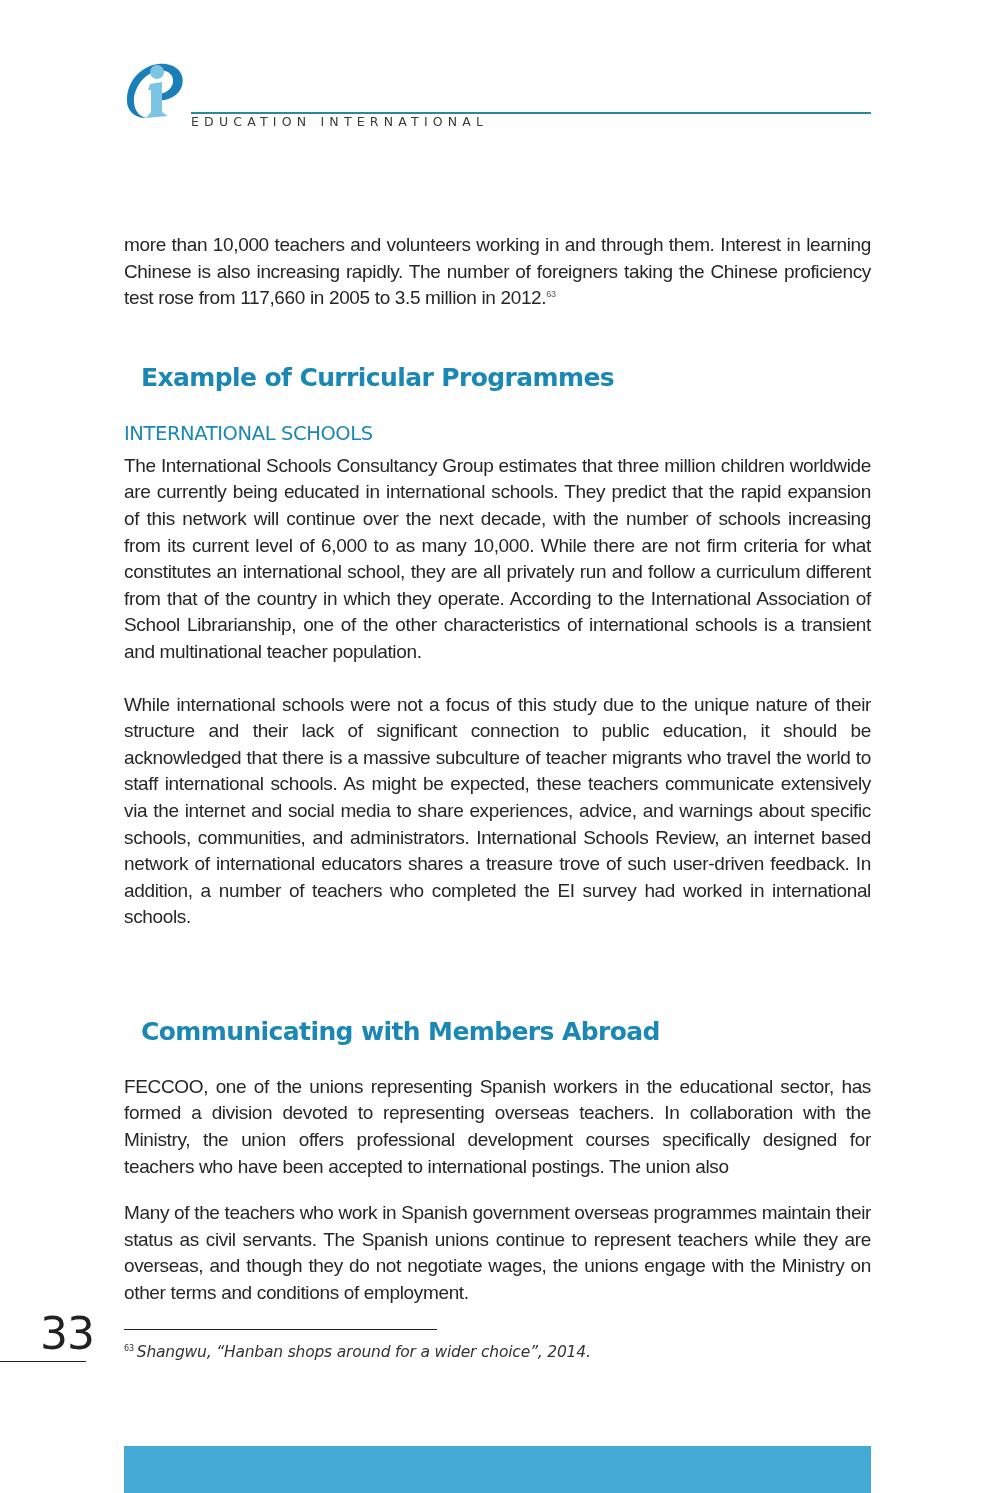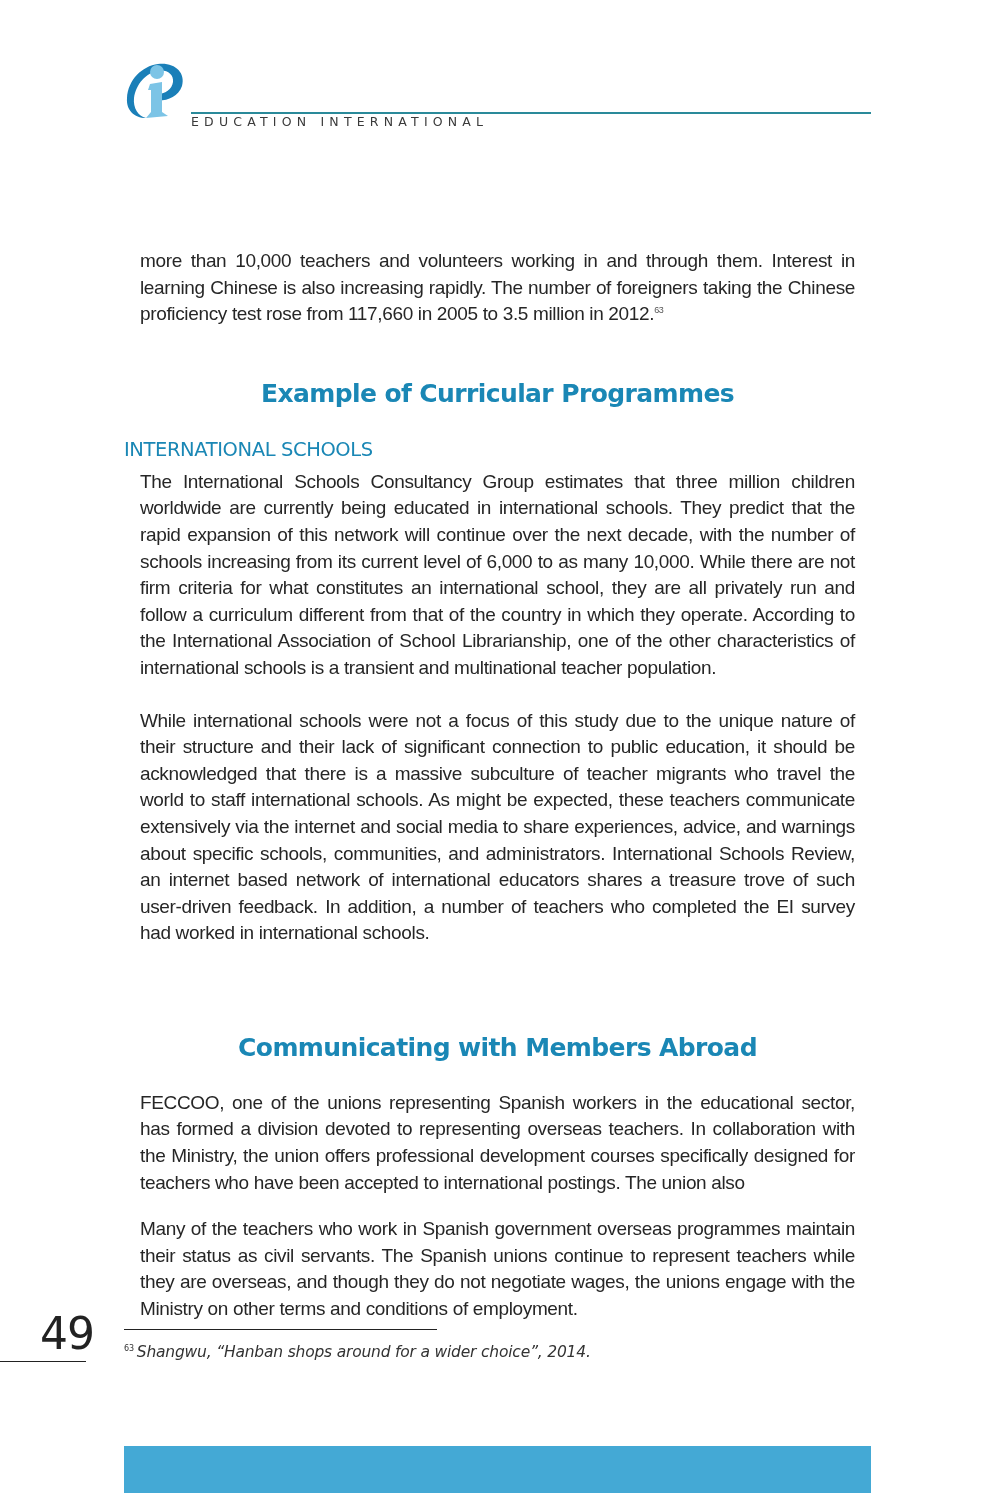--- a/index.html
+++ b/index.html
@@ -14,29 +14,29 @@
     font-size: 12.5px; letter-spacing: 5.2px; color: #3a3a3a;
     font-family: "DejaVu Sans", sans-serif;
     margin-top: 20px;
   }
   .header-rule {
     position: absolute; left: 191px; top: 112px; width: 680px; height: 2px;
     background: #2a8a9a;
   }
   .content { position: absolute; left: 124px; top: 232px; width: 747px; }
   p.body {
-    margin: 16px; font-size: 19px; line-height: 26.6px; text-align: justify;
+    margin: 0; font-size: 19px; line-height: 26.6px; text-align: justify;
     text-align-last: left; color: #262626;
     font-family: "Liberation Sans Narrow", "Liberation Sans", sans-serif;
     letter-spacing: -0.35px;
   }
   .sup { font-size: 9px; vertical-align: super; line-height: 0; color: #555; }
   h2.section {
-    margin: 0; color: #1a87b5; font-size: 25px; font-weight: bold; line-height: 33px;
-    font-family: "DejaVu Sans", sans-serif; letter-spacing: -0.6px; text-align: center;
+    margin: 17px; color: #1a87b5; font-size: 25px; font-weight: bold; line-height: 33px;
+    font-family: "DejaVu Sans", sans-serif; letter-spacing: -0.6px;
   }
   h3.sub {
     margin: 0; color: #1a87b5; font-size: 19.5px; font-weight: normal;
     font-family: "DejaVu Sans", sans-serif; letter-spacing: -0.4px;
   }
   .page-number {
     position: absolute; left: 40px; top: 1310px; font-size: 44px; color: #222;
     font-family: "DejaVu Sans", sans-serif; letter-spacing: -1px; line-height: 48px;
   }
   .page-rule { position: absolute; left: 0; top: 1361px; width: 86px; height: 1px; background: #222; }
@@ -70,19 +70,19 @@
   <p class="body" style="margin-top:26px;">While international schools were not a focus of this study due to the unique nature of their structure and their lack of significant connection to public education, it should be acknowledged that there is a massive subculture of teacher migrants who travel the world to staff international schools. As might be expected, these teachers communicate extensively via the internet and social media to share experiences, advice, and warnings about specific schools, communities, and administrators. International Schools Review, an internet based network of international educators  shares a treasure trove of such user-driven feedback.  In addition, a number of teachers who completed the EI survey had worked in international schools.</p>
 
   <h2 class="section" style="margin-top:51px;">
     <br>
     <span>Communicating with Members Abroad</span>
   </h2>
   <p class="body" style="margin-top:26px;">FECCOO, one of the unions representing Spanish workers in the educational sector, has formed a division devoted to representing overseas teachers.  In collaboration with the Ministry, the union offers professional development courses specifically designed for teachers who have been accepted to international postings. The union also</p>
   <p class="body" style="margin-top:20px;">Many of the teachers who work in Spanish government overseas programmes maintain their status as civil servants.  The Spanish unions continue to represent teachers while they are overseas, and though they do not negotiate wages, the unions engage with the Ministry on other terms and conditions of employment.</p>
 </div>
 
-<div class="page-number">49</div>
+<div class="page-number">33</div>
 <div class="page-rule"></div>
 <div class="footnote-rule"></div>
 <div class="footnote">
   <span class="fn-mark">63</span><span>Shangwu, “Hanban shops around for a wider choice”, 2014.</span>
 </div>
 <div class="bottom-band"></div>
 
 </body></html>

